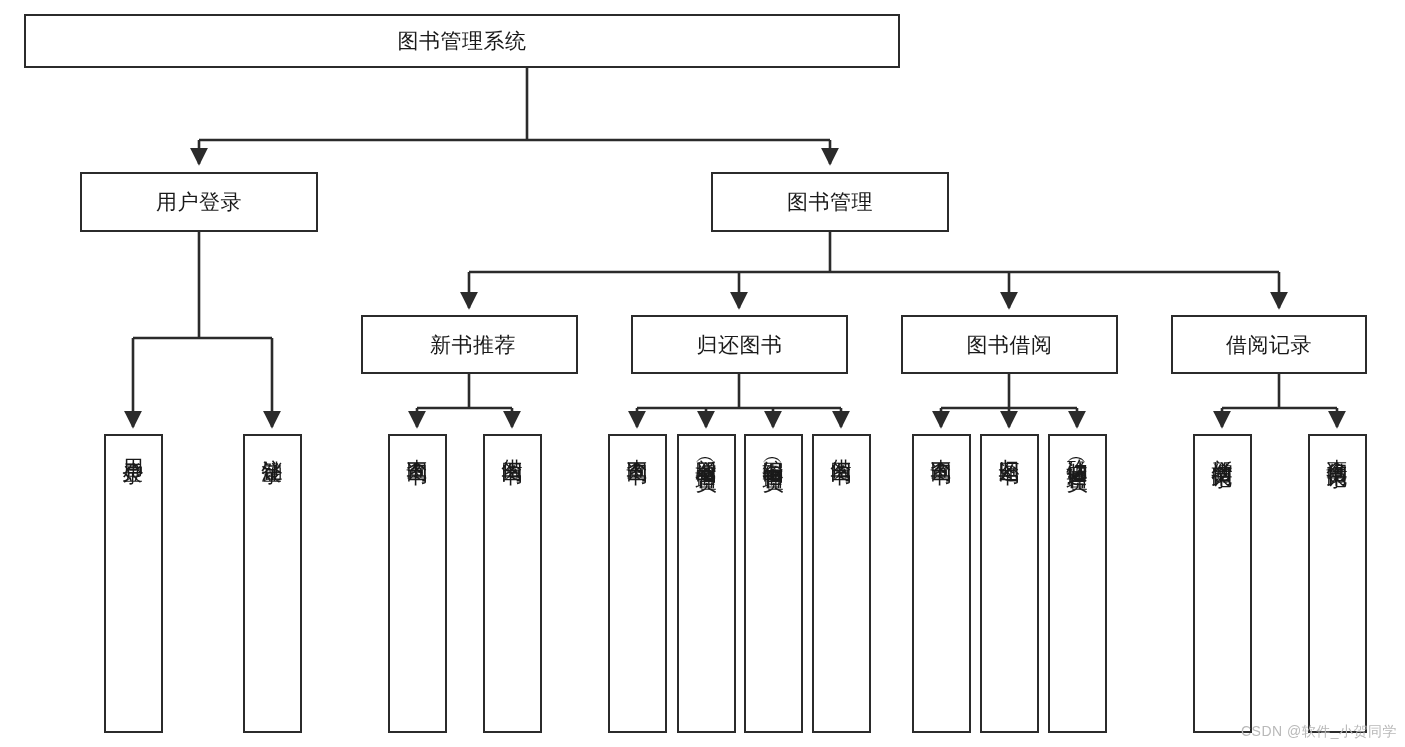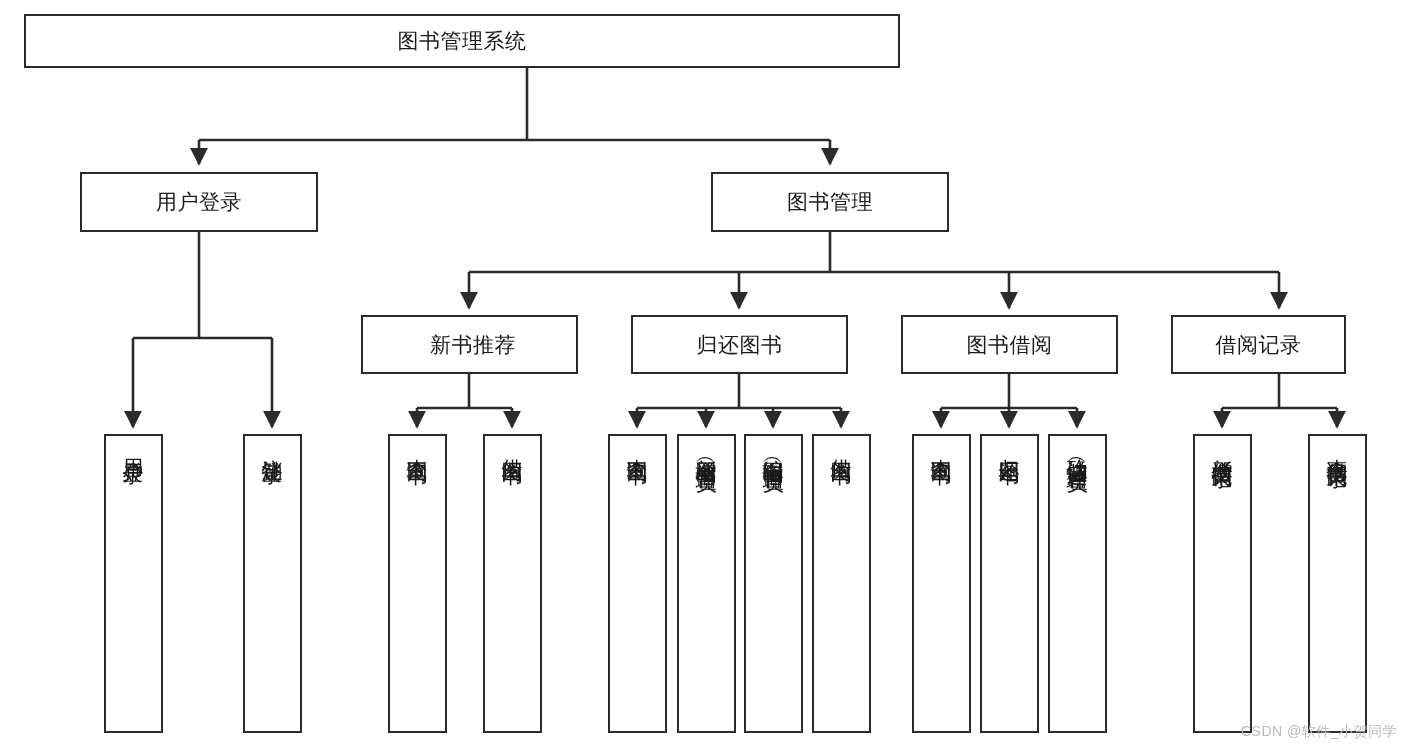--- a/index.html
+++ b/index.html
@@ -142,21 +142,21 @@
 
   <div class="node horiz" style="left:361px; top:315px; width:217px; height:59px;padding-left:7px;">
     <span class="label">新书推荐</span>
   </div>
   <div class="node horiz" style="left:631px; top:315px; width:217px; height:59px;">
     <span class="label">归还图书</span>
   </div>
   <div class="node horiz" style="left:901px; top:315px; width:217px; height:59px;">
     <span class="label">图书借阅</span>
   </div>
-  <div class="node horiz" style="left:1171px; top:315px; width:175px; height:59px;">
+  <div class="node horiz" style="left:1171px; top:315px; width:196px; height:59px;">
     <span class="label">借阅记录</span>
   </div>
 
   <div class="node vert" style="left:104px; top:434px; width:59px; height:299px;">
     <span class="label">用户登录</span>
   </div>
   <div class="node vert" style="left:243px; top:434px; width:59px; height:299px;">
     <span class="label">注销登录</span>
   </div>
 

